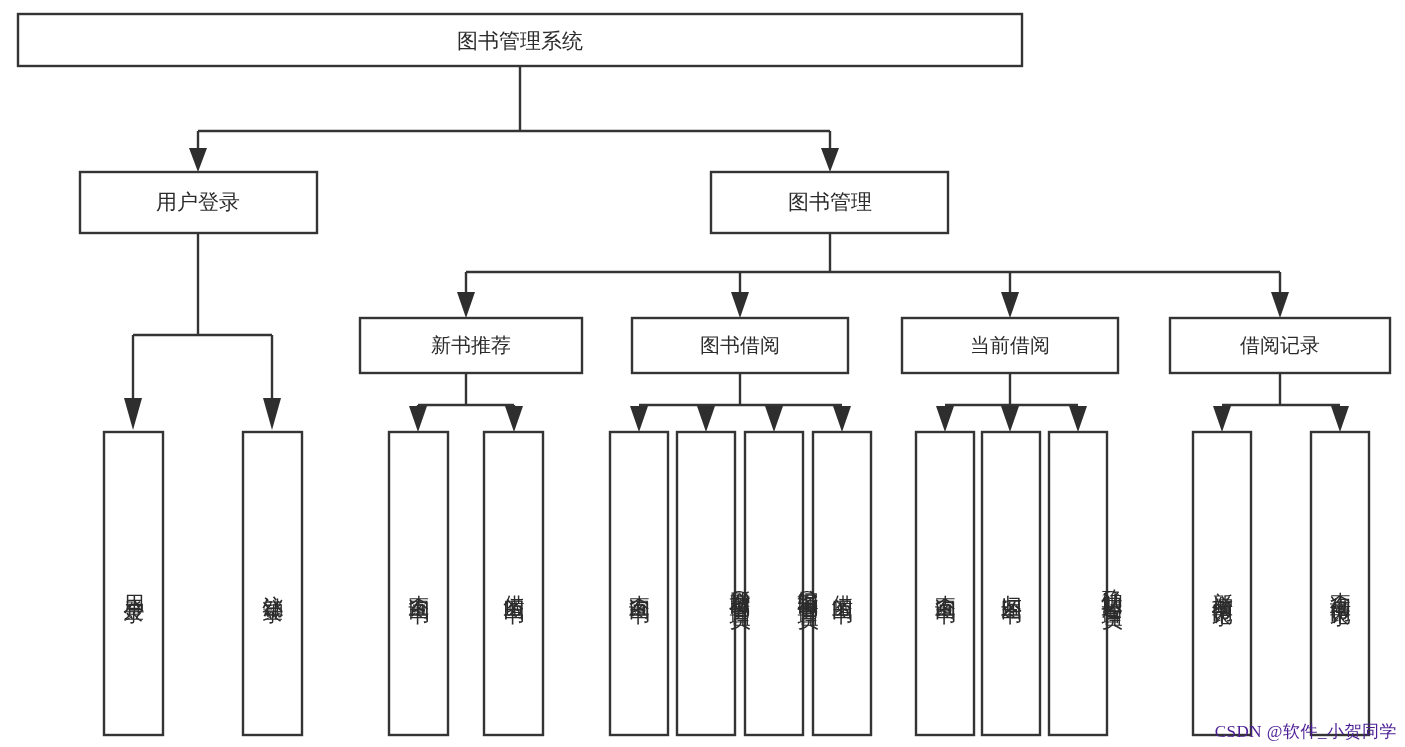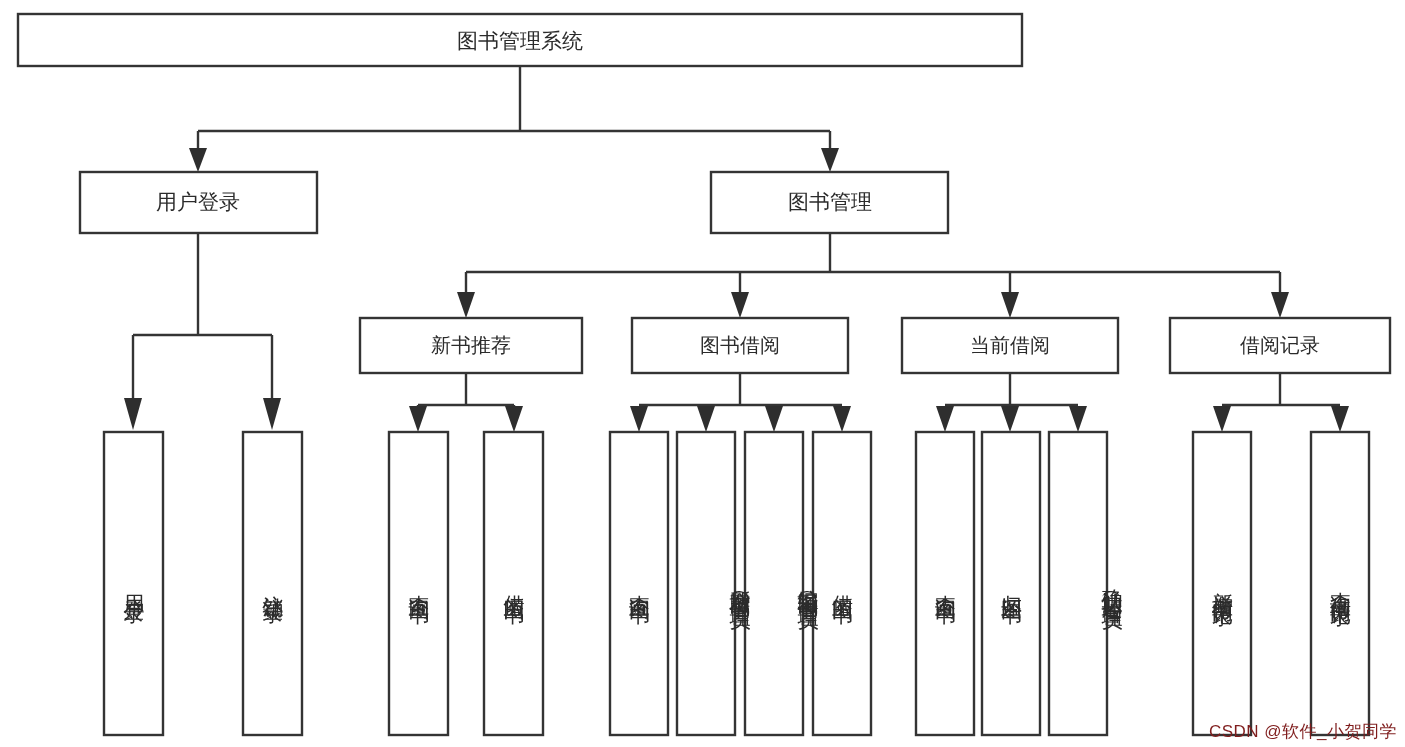--- a/index.html
+++ b/index.html
@@ -67,23 +67,23 @@
   }
   .vlabel.centered {
     display: flex;
     align-items: center;
     justify-content: center;
   }
   .watermark {
     position: absolute;
     right: 8px;
     bottom: 4px;
-    font-family: Liberation Sans, sans-serif;
+    font-family: Liberation Serif, serif;
     font-size: 17px;
-    color: #7f1d1d;
+    color: #4c1d95;
     letter-spacing: 0.5px;
     white-space: nowrap;
   }
 </style>
 </head>
 <body>
 
 <div id="diagram-root">
 
   <svg id="tree-svg" viewBox="0 0 1405 747">

